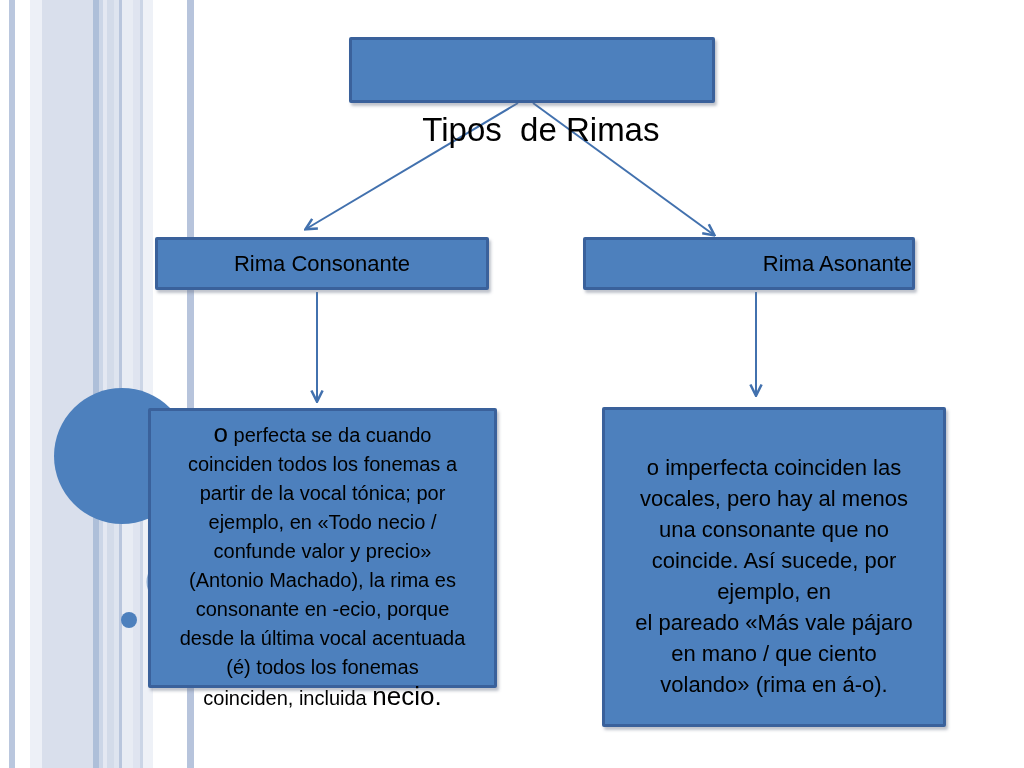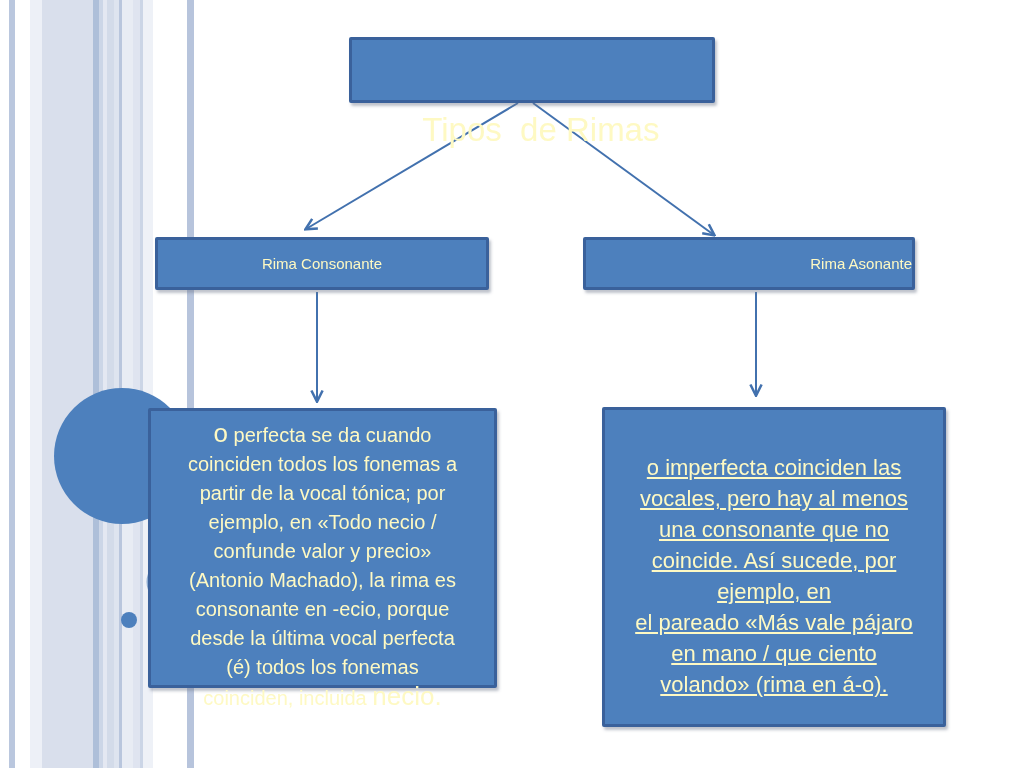--- a/index.html
+++ b/index.html
@@ -28,38 +28,38 @@
       #eef1f7 143px 153px,
       #ffffff 153px 187px,
       #b7c4dc 187px 194px,
       #ffffff 194px 220px);
     z-index:0;
   }
   .decor-layer{position:absolute;left:0;top:0;width:1024px;height:768px;z-index:1;}
   .node{
     position:absolute;box-sizing:border-box;z-index:2;
     background:#4d80bd;border:3px solid #3a619b;border-radius:2px;
-    color:#fef9c3;text-align:center;
+    color:#000000;text-align:center;
     box-shadow:2px 3px 3px rgba(110,120,140,0.45);
   }
   .node-title{
     left:349px;top:37px;width:366px;height:66px;
     font-size:33px;line-height:60px;white-space:pre;
   }
-  .node-cat{height:53px;top:237px;font-size:15px;line-height:47px;}
+  .node-cat{height:53px;top:237px;font-size:22px;line-height:47px;}
   .node-cat.left{left:155px;width:334px;}
   .node-cat.right{left:583px;width:332px;text-align:right;}
   .node-detail{white-space:pre-line;}
   .node-detail.left{
     left:148px;top:408px;width:349px;height:280px;
     font-size:20px;line-height:29px;padding-top:8px;
   }
   .node-detail.right{
     left:602px;top:407px;width:344px;height:320px;
-    font-size:22px;line-height:31px;padding-top:42px;text-decoration:underline;
+    font-size:22px;line-height:31px;padding-top:42px;
   }
   .run-big{font-size:130%;}
   .run-italic{}
 </style>
 </head>
 <body>
 
 <div class="stripes"></div>
 
 <svg class="decor-layer" width="1024" height="768" viewBox="0 0 1024 768">
@@ -91,21 +91,21 @@
   <span>Rima Asonante</span>
 </div>
 
 <div class="node node-detail left"><span class="run-big">o</span><span> perfecta se da cuando
 coinciden todos los fonemas a
 partir de la vocal tónica; por
 ejemplo, en «Todo necio /
 confunde valor y precio»
 (Antonio Machado), la rima es
 consonante en </span><span class="run-italic">-ecio</span><span>, porque
-desde la última vocal perfecta
+desde la última vocal acentuada
 (é) todos los fonemas
 coinciden, incluida </span><span class="run-big">necio.</span></div>
 
 <div class="node node-detail right">o imperfecta coinciden las
 vocales, pero hay al menos
 una consonante que no
 coincide. Así sucede, por
 ejemplo, en
 el pareado «Más vale pájaro
 en mano / que ciento

